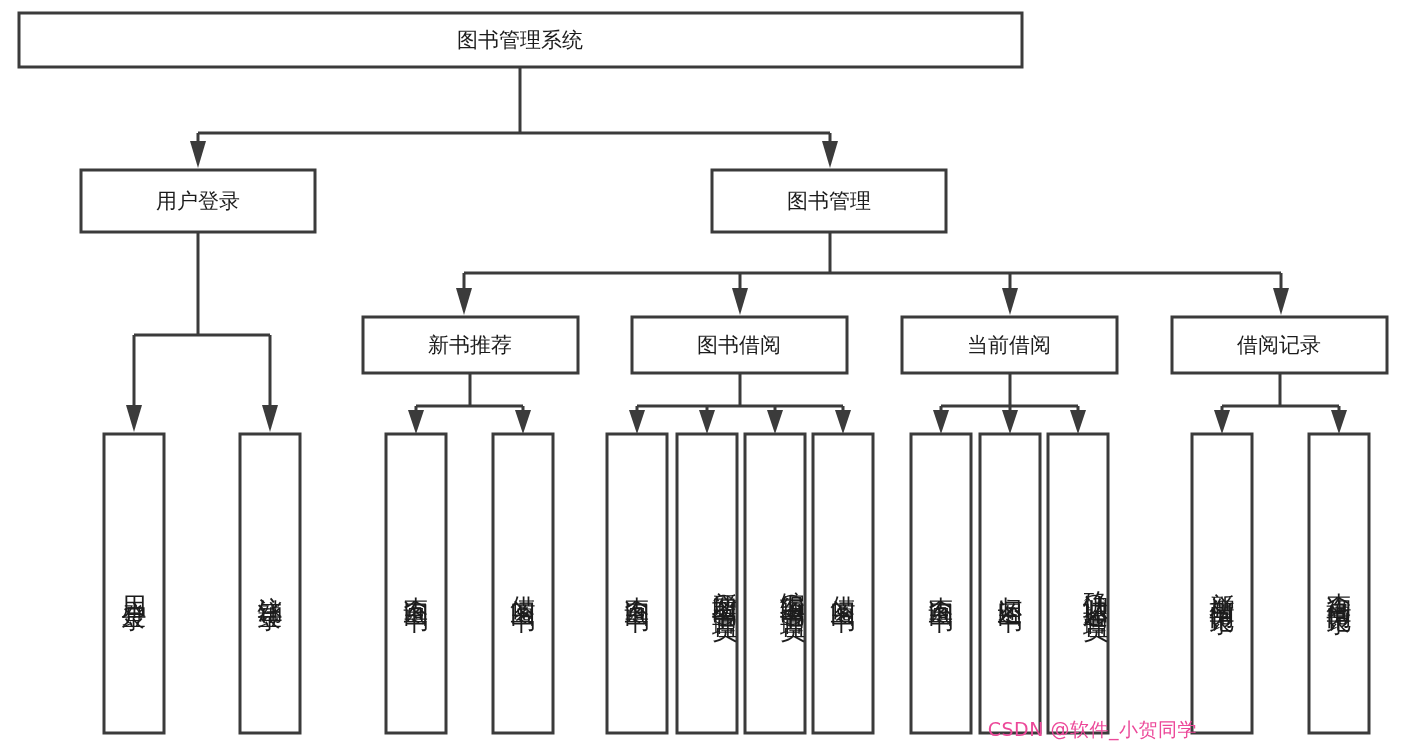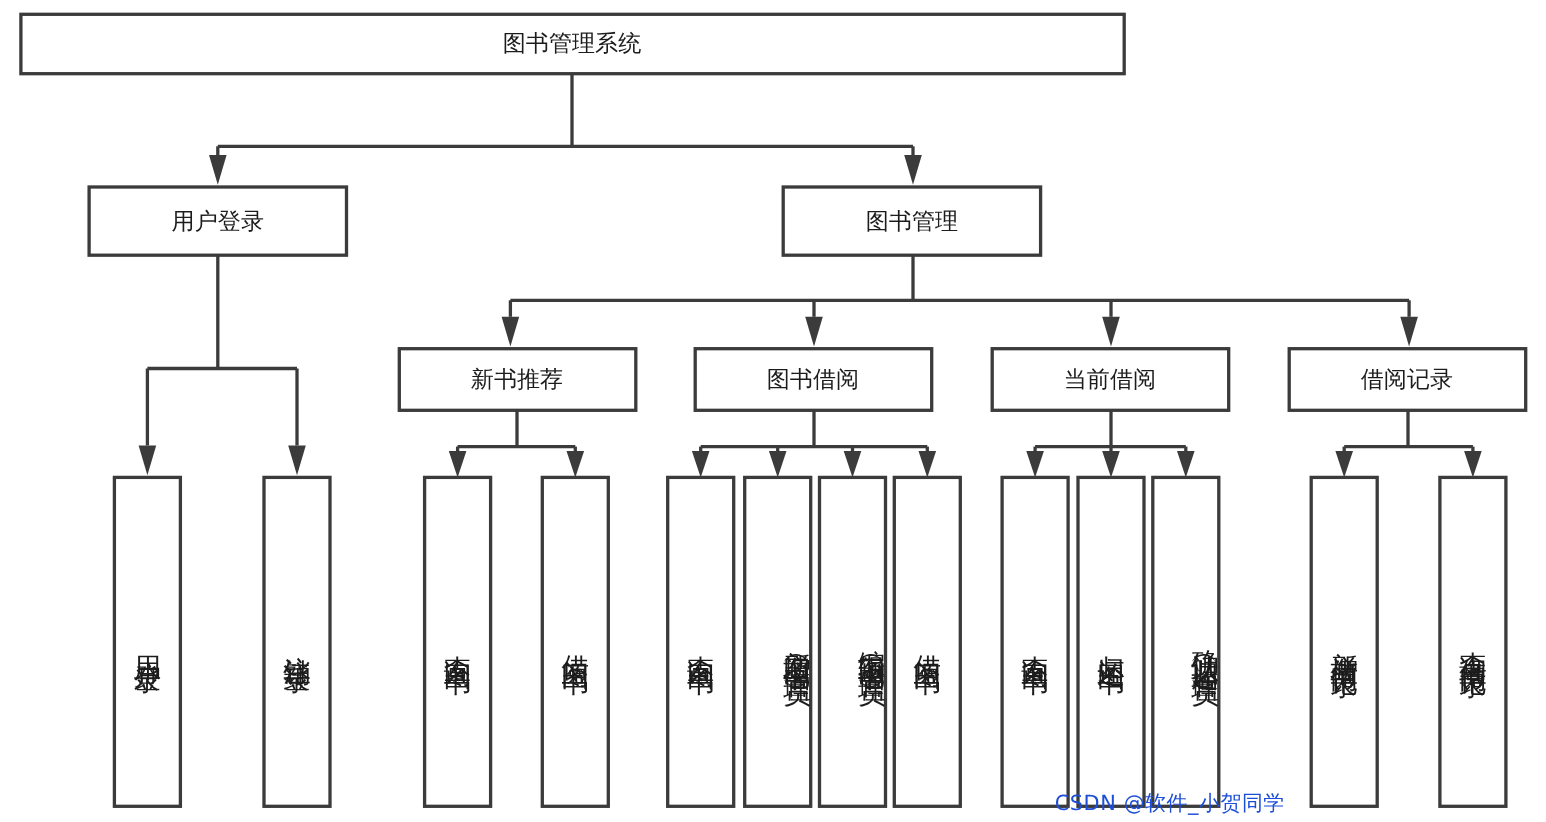--- a/index.html
+++ b/index.html
@@ -10,20 +10,21 @@
   body {
     width: 1405px;
     height: 747px;
     font-family: "DejaVu Sans", "Liberation Sans", sans-serif;
     overflow: hidden;
   }
   #diagram-root {
     position: relative;
     width: 1176px;
     height: 747px;
+    padding-left: 29px;
   }
   svg#diagram-svg {
     position: absolute;
     top: 0; left: 0;
     width: 1405px;
     height: 747px;
   }
   .node-box {
     fill: #ffffff;
     stroke: #3b3b3b;
@@ -59,21 +60,21 @@
     white-space: nowrap;
     text-align: center;
     pointer-events: none;
   }
   #watermark {
     position: absolute;
     right: 8px;
     bottom: 4px;
     font-family: "DejaVu Sans", "Liberation Sans", sans-serif;
     font-size: 19px;
-    color: #1d4ed8;
+    color: #ec4899;
     white-space: nowrap;
     letter-spacing: 0.5px;
   }
 </style>
 </head>
 <body>
 
 <div id="diagram-root">
 
   <svg id="diagram-svg" viewBox="0 0 1405 747">

